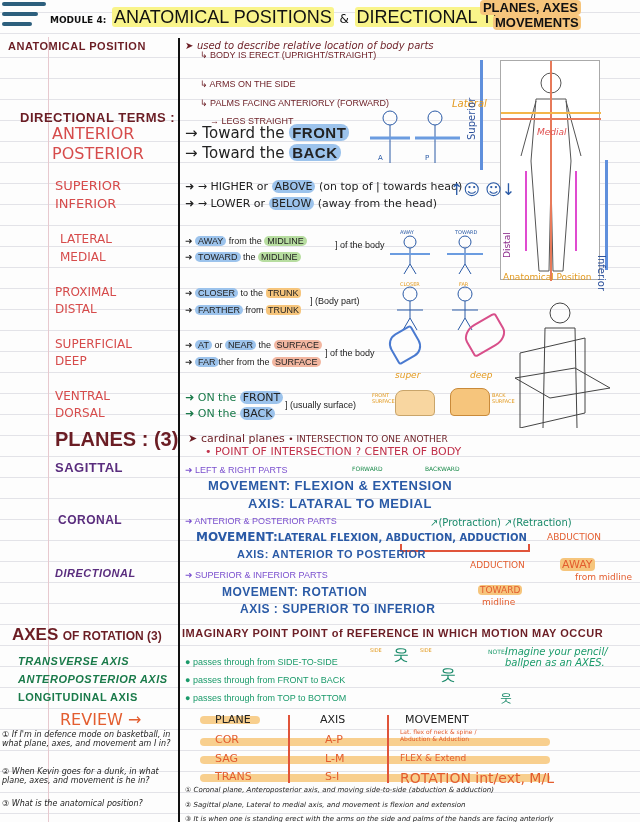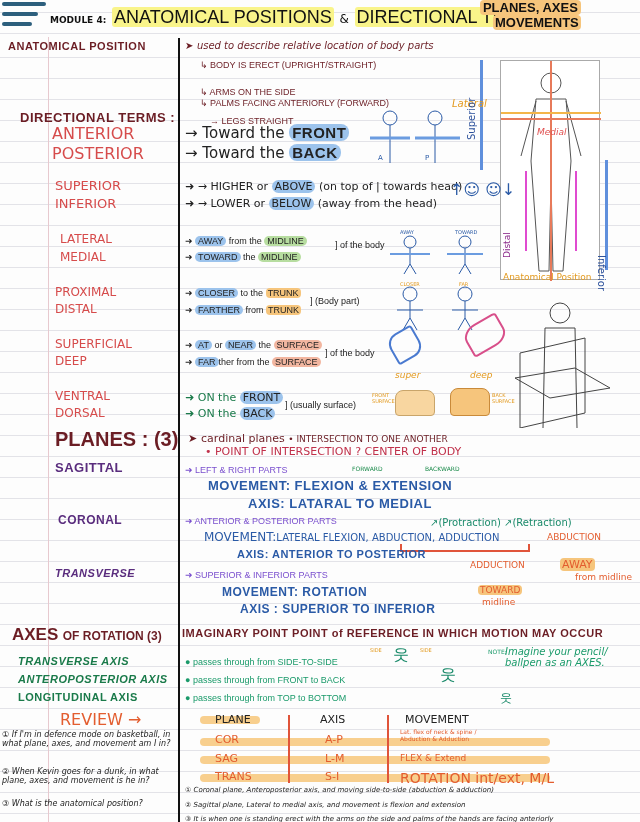--- a/index.html
+++ b/index.html
@@ -47,22 +47,22 @@
 </div>
 <div class="ab" style="left:480px;top:0px;font-size:13px;font-family:'Liberation Sans',sans-serif;font-weight:bold;color:#111;text-align:center">
   <div class="hl-o">PLANES, AXES</div>
   <div class="hl-o" style="margin-left:13px">MOVEMENTS</div>
 </div>
 
 <div class="ab t-dark cap" style="left:8px;top:40px;font-size:11px">ANATOMICAL POSITION</div>
 <div class="ab t-dark" style="left:185px;top:40px;font-size:10px;font-style:italic">
   <span class="arrow">➤ </span><span>used to describe relative location of body parts</span>
 </div>
-<div class="ab t-dark small" style="left:200px;top:60px">↳ <span>BODY IS ERECT (UPRIGHT/STRAIGHT)</span></div>
-<div class="ab t-dark small" style="left:200px;top:87px">↳ <span>ARMS ON THE SIDE</span></div>
+<div class="ab t-dark small" style="left:200px;top:50px">↳ <span>BODY IS ERECT (UPRIGHT/STRAIGHT)</span></div>
+<div class="ab t-dark small" style="left:200px;top:79px">↳ <span>ARMS ON THE SIDE</span></div>
 <div class="ab t-dark small" style="left:200px;top:98px">↳ <span>PALMS FACING ANTERIORLY (FORWARD)</span></div>
 <div class="ab t-dark small" style="left:210px;top:116px">→ LEGS STRAIGHT</div>
 
 <div class="ab t-dark cap" style="left:20px;top:110px;font-size:13px">DIRECTIONAL TERMS :</div>
 <div class="ab t-red" style="left:52px;top:124px;font-size:16px">ANTERIOR</div>
 <div class="ab t-red" style="left:52px;top:144px;font-size:16px">POSTERIOR</div>
 <div class="ab" style="left:185px;top:124px;font-size:15px;color:#222"><span>→ Toward the</span> <span class="hl-b cap">FRONT</span></div>
 <div class="ab" style="left:185px;top:144px;font-size:15px;color:#222"><span>→ Toward the</span> <span class="hl-b cap">BACK</span></div>
 
 <div class="ab t-red" style="left:55px;top:178px;font-size:13px">SUPERIOR</div>
@@ -177,31 +177,31 @@
 <div class="ab t-purple cap" style="left:55px;top:460px;font-size:13px">SAGITTAL</div>
 <div class="ab small" style="left:185px;top:465px;color:#7a4fce">➜ <span>LEFT &amp; RIGHT PARTS</span></div>
 <div class="ab" style="left:352px;top:465px;font-size:6px;color:#1a8a4a">FORWARD</div>
 <div class="ab" style="left:425px;top:465px;font-size:6px;color:#1a8a4a">BACKWARD</div>
 <div class="ab t-blue cap" style="left:208px;top:478px;font-size:13px">MOVEMENT: FLEXION &amp; EXTENSION</div>
 <div class="ab t-blue cap" style="left:248px;top:496px;font-size:13px">AXIS: LATARAL TO MEDIAL</div>
 
 <div class="ab t-purple cap" style="left:58px;top:513px;font-size:12px">CORONAL</div>
 <div class="ab small" style="left:185px;top:516px;color:#7a4fce">➜ <span>ANTERIOR &amp; POSTERIOR PARTS</span></div>
 <div class="ab" style="left:430px;top:517px;font-size:10px;color:#1a8a6a">↗<span>(Protraction)</span> ↗<span>(Retraction)</span></div>
-<div class="ab t-blue" style="left:204px;top:530px;font-size:10px;font-weight:normal"><span style="font-size:12px">MOVEMENT:</span><span>LATERAL FLEXION, ABDUCTION, ADDUCTION</span></div>
+<div class="ab t-blue" style="left:196px;top:530px;font-size:10px;font-weight:bold"><span style="font-size:12px">MOVEMENT:</span><span>LATERAL FLEXION, ABDUCTION, ADDUCTION</span></div>
 <div class="ab" style="left:400px;top:544px;width:130px;height:8px;border:2px solid #e0543a;border-top:none"></div>
 <div class="ab t-orange" style="left:547px;top:532px;font-size:9px">ABDUCTION</div>
 <div class="ab t-blue cap" style="left:237px;top:548px;font-size:11px">AXIS: ANTERIOR TO POSTERIOR</div>
 <div class="ab t-orange" style="left:470px;top:560px;font-size:9px">ADDUCTION</div>
 <div class="ab t-orange hl-o" style="left:560px;top:558px;font-size:11px">AWAY</div>
 <div class="ab t-orange" style="left:575px;top:572px;font-size:9px">from midline</div>
 <div class="ab t-orange hl-o" style="left:478px;top:585px;font-size:9px">TOWARD</div>
 <div class="ab t-orange" style="left:482px;top:597px;font-size:9px">midline</div>
 
-<div class="ab t-purple cap" style="left:55px;top:567px;font-size:11px;font-style:italic">TRANSVERSE</div>
+<div class="ab t-purple cap" style="left:55px;top:567px;font-size:11px;font-style:italic">DIRECTIONAL</div>
 <div class="ab small" style="left:185px;top:570px;color:#7a4fce">➜ <span>SUPERIOR &amp; INFERIOR PARTS</span></div>
 <div class="ab t-blue cap" style="left:222px;top:585px;font-size:12px">MOVEMENT: ROTATION</div>
 <div class="ab t-blue cap" style="left:240px;top:602px;font-size:12px">AXIS : SUPERIOR TO INFERIOR</div>
 
 <div class="ab t-dark" style="left:12px;top:625px;font-family:'Liberation Sans',sans-serif;font-weight:bold"><span style="font-size:17px">AXES</span> <span style="font-size:12px">OF ROTATION (3)</span></div>
 <div class="ab t-dark cap" style="left:182px;top:627px;font-size:11px">IMAGINARY POINT POINT of REFERENCE IN WHICH MOTION MAY OCCUR</div>
 <div class="ab t-green cap" style="left:18px;top:655px;font-size:11px;font-style:italic">TRANSVERSE AXIS</div>
 <div class="ab t-green cap" style="left:18px;top:673px;font-size:11px;font-style:italic">ANTEROPOSTERIOR AXIS</div>
 <div class="ab t-green cap" style="left:18px;top:691px;font-size:11px;">LONGITUDINAL AXIS</div>
 <div class="ab small" style="left:185px;top:657px;color:#1a9a6a">● <span>passes through from</span> <span>SIDE-TO-SIDE</span></div>

